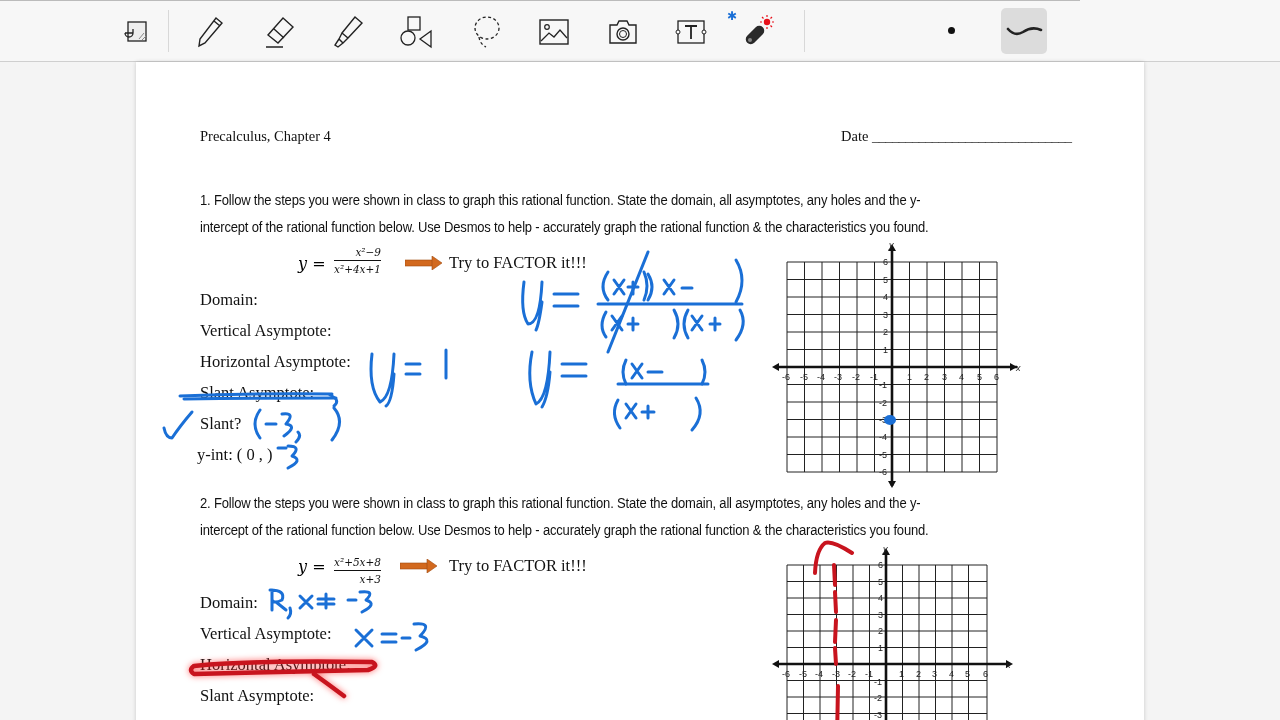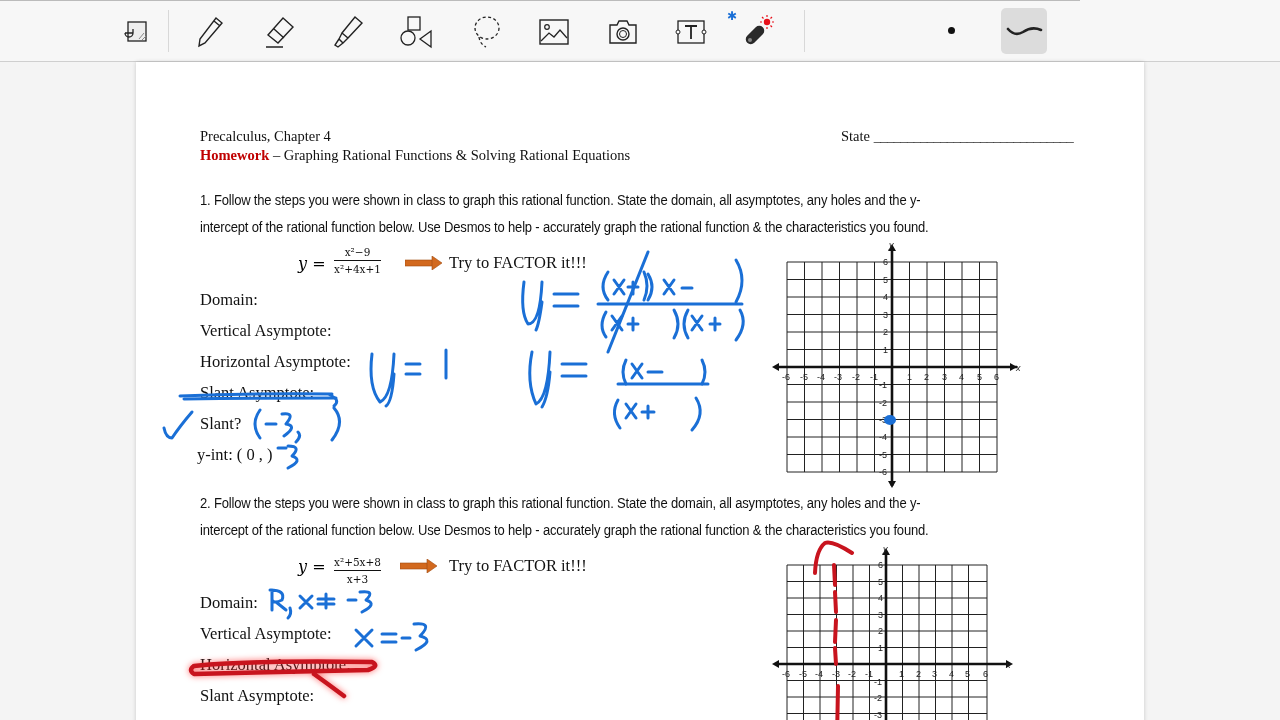--- a/index.html
+++ b/index.html
@@ -7,21 +7,21 @@
   .toolbar{position:absolute;left:0;top:0;width:1280px;height:61px;background:#f7f7f7;border-bottom:1px solid #cfcfcf;}
   .topline{position:absolute;left:0;top:0;width:1080px;height:1px;background:#bbb;}
   .tb-btn{position:absolute;top:12px;width:40px;height:40px;display:flex;align-items:center;justify-content:center;}
   .tb-sep{position:absolute;top:10px;width:1px;height:42px;background:#d8d8d8;}
   .tb-sel{position:absolute;left:1001px;top:8px;width:46px;height:46px;background:#dcdcdc;border-radius:5px;display:flex;align-items:center;justify-content:center;}
   .page{position:absolute;left:136px;top:62px;width:1008px;height:700px;background:#fff;box-shadow:0 0 4px rgba(0,0,0,.18);}
   .txt{position:absolute;font-size:14.5px;color:#111;white-space:nowrap;}
   .cond{font-family:"Liberation Sans Narrow","Liberation Sans",sans-serif;font-size:14px;letter-spacing:-0.2px;transform:scaleX(0.93);transform-origin:left;}
   .red{color:#c00000;font-weight:bold;}
   .label{font-size:16.5px;}
-  .frac{position:absolute;display:flex;flex-direction:column;align-items:center;font-family:"DejaVu Serif",serif;font-size:10.5px;color:#111;}
+  .frac{position:absolute;display:flex;flex-direction:column;align-items:flex-end;font-family:"DejaVu Serif",serif;font-style:italic;font-size:10.5px;color:#111;}
   .frac .bar{height:1px;background:#111;align-self:stretch;margin:2px 0;}
   .yeq{position:absolute;font-family:"DejaVu Serif",serif;font-style:italic;font-size:16px;}
   svg.ink{position:absolute;left:0;top:0;overflow:visible;pointer-events:none;}
 </style>
 </head>
 <body>
 
 <div class="toolbar">
   <div class="topline"></div>
   <div class="tb-btn" style="left:116px">
@@ -97,22 +97,21 @@
   <div class="tb-sel">
     <svg width="38" height="20" viewBox="0 0 38 20">
         <path d="M3 8 Q10 16 18 11 Q27 5 36 9" fill="none" stroke="#222" stroke-width="2.6" stroke-linecap="round"></path>
       </svg>
   </div>
 </div>
 
 <div class="page">
 
   <div class="txt label" style="left:64px;top:66px;font-size:14.5px">Precalculus, Chapter 4</div>
-  <div class="txt" style="left:64px;top:85px;font-size:14.5px"><span class="red">Homework</span><span> – Graphing Rational Functions &amp; Solving Rational Equations</span></div>
-  <div class="txt" style="left:705px;top:66px;font-size:14.5px"><span>State </span><span style="color:#333;letter-spacing:-0.6px">______________________________</span></div>
+  <div class="txt" style="left:705px;top:66px;font-size:14.5px"><span>Date </span><span style="color:#333;letter-spacing:-0.6px">______________________________</span></div>
 
   <div class="txt cond" style="left:64px;top:130px;width:930px">1.  Follow the steps you were shown in class to graph this rational function.  State the domain, all asymptotes, any holes and the y-</div>
   <div class="txt cond" style="left:64px;top:157px;width:930px">intercept of the rational function below.  Use Desmos to help - accurately graph the rational function &amp; the characteristics you found.</div>
 
   <div class="yeq" style="left:162px;top:192px">y =</div>
   <div class="frac" style="left:198px;top:184px">
     <span>x²−9</span>
     <span class="bar"></span>
     <span>x²+4x+1</span>
   </div>

